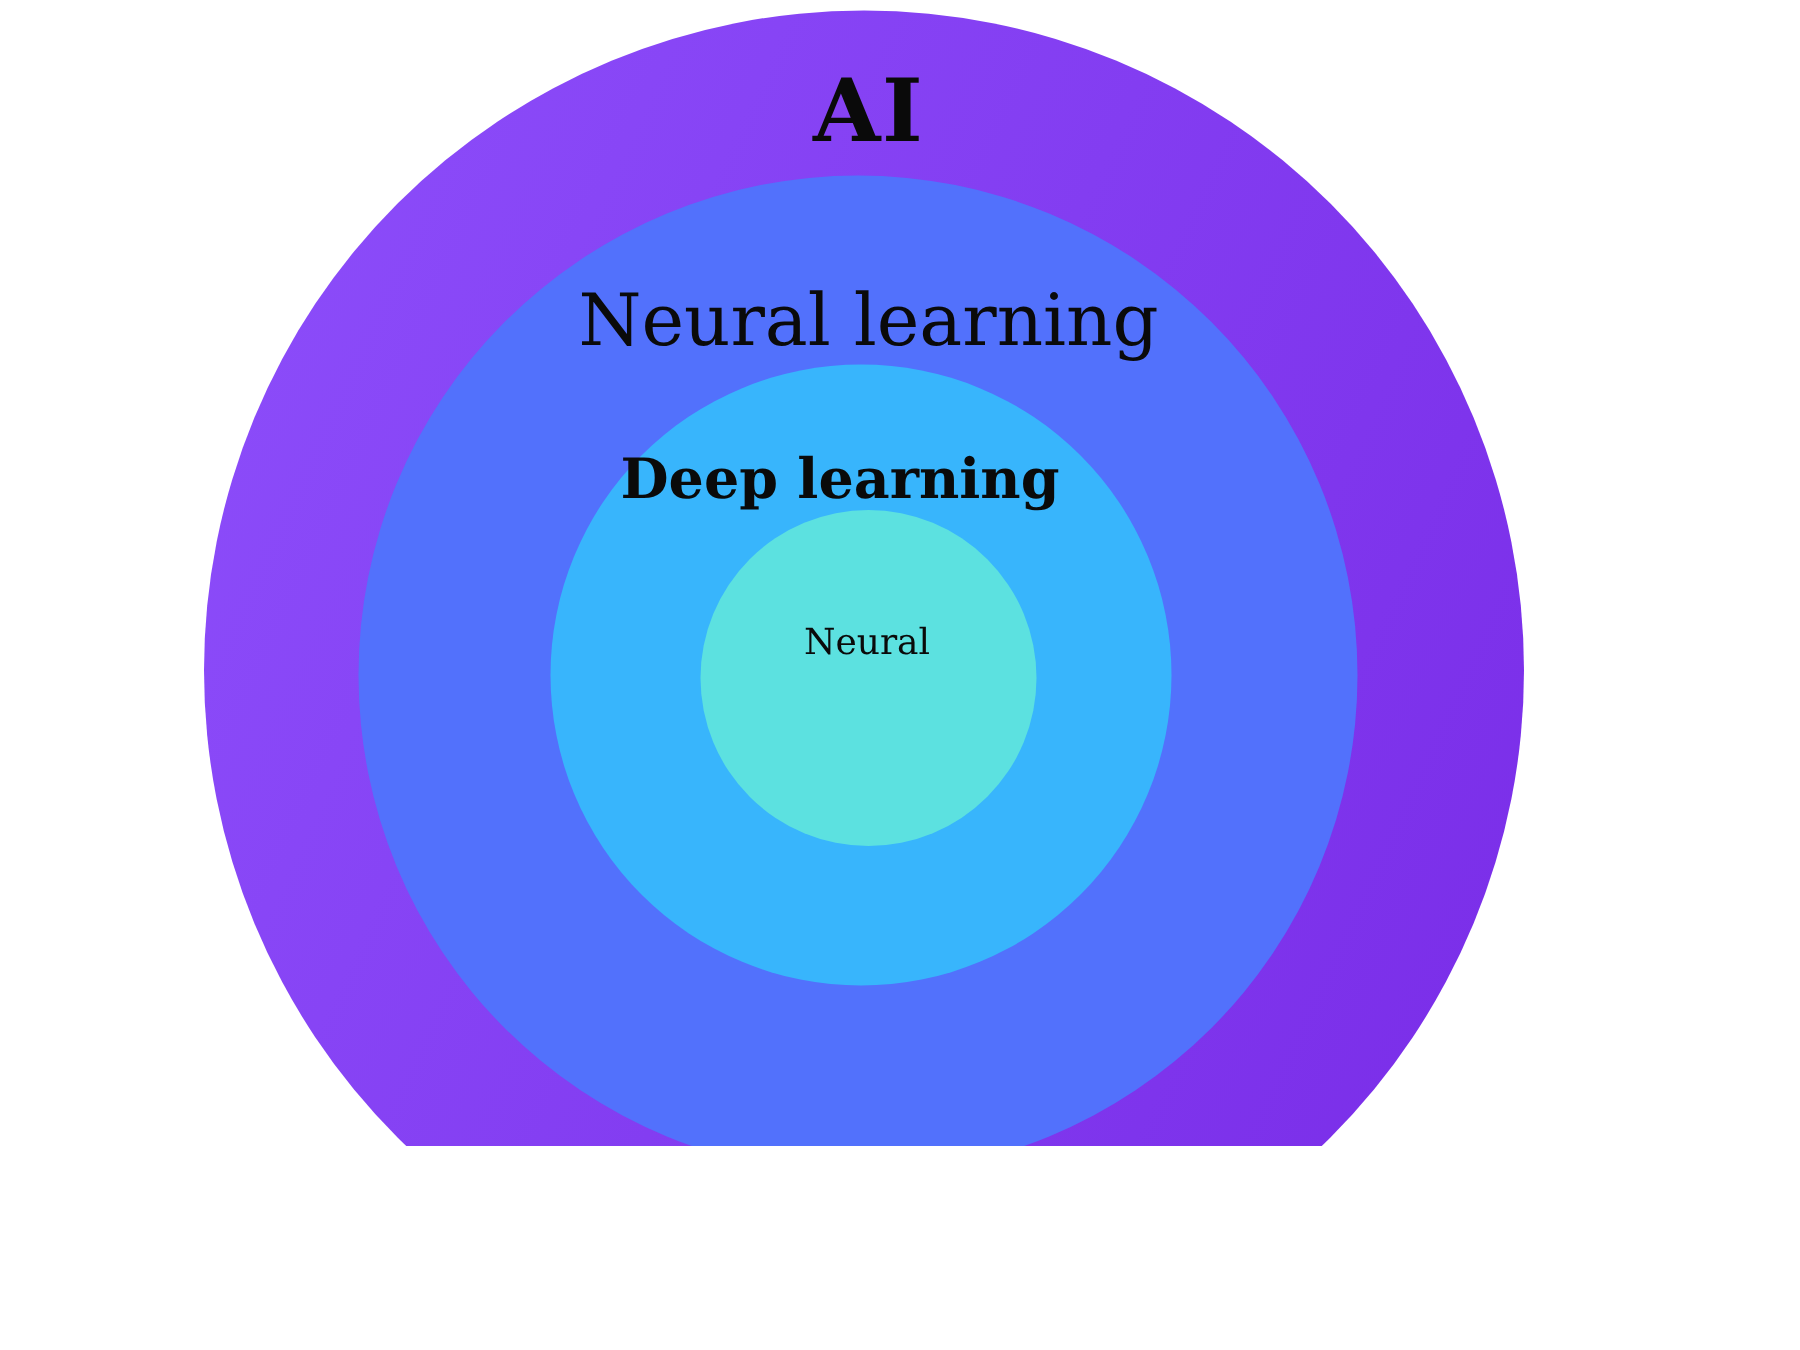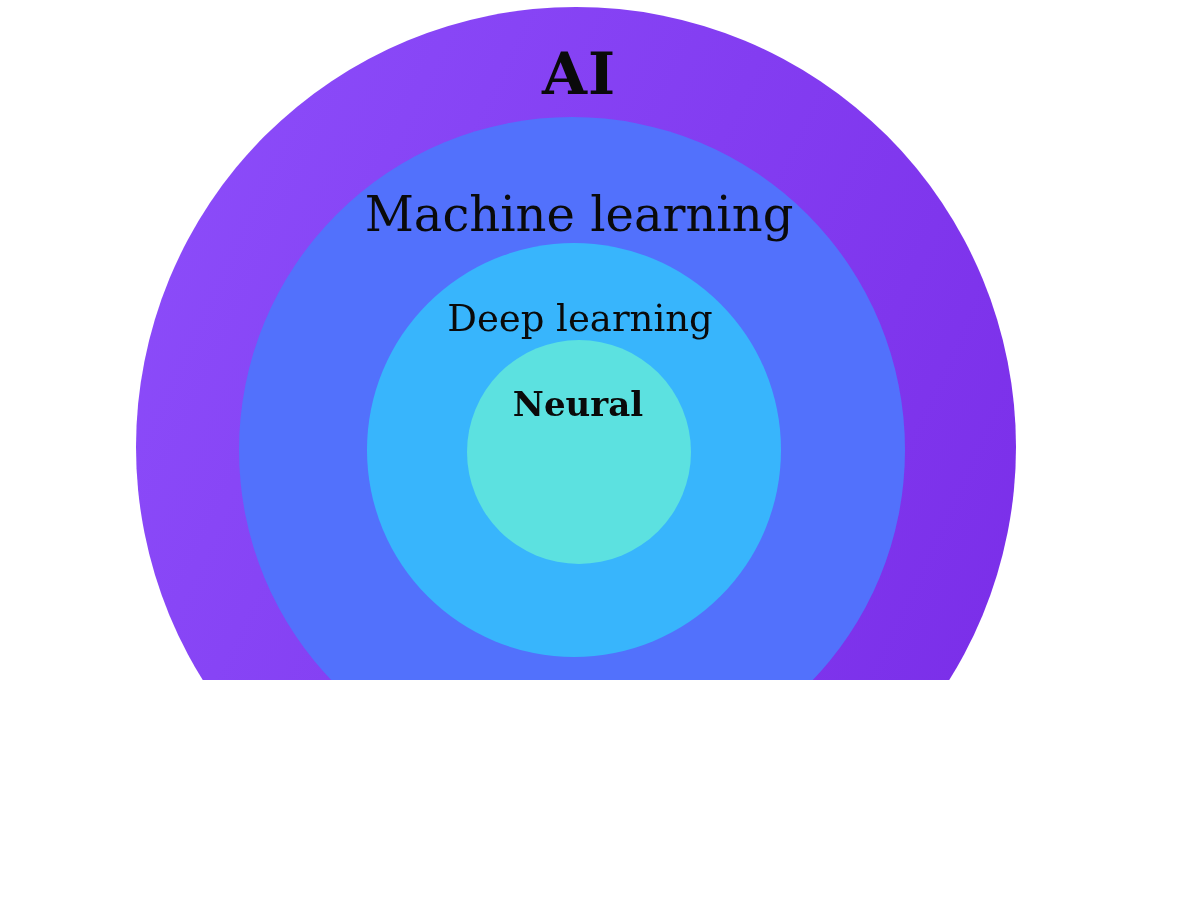--- a/index.html
+++ b/index.html
@@ -3,21 +3,21 @@
 <meta charset="utf-8">
 <style>
   html, body {
     margin: 0;
     padding: 0;
     background: #ffffff;
   }
   .canvas {
     position: relative;
     width: 1200px;
-    height: 680px;
+    height: 764px;
     background: var(--background, #ffffff);
     overflow: hidden;
     font-family: "DejaVu Serif", "Liberation Serif", serif;
   }
   .circle {
     position: absolute;
     border-radius: 50%;
   }
   .circle-ai {
     left: 136px;
@@ -63,30 +63,30 @@
     font-weight: 800;
     letter-spacing: 1px;
   }
   .label-ml {
     left: 579px;
     top: 186px;
     font-size: 48px;
     font-weight: 400;
   }
   .label-dl {
-    left: 580px;
+    left: 560px;
     top: 297px;
     font-size: 37px;
-    font-weight: 400;
+    font-weight: 700;
   }
   .label-nn {
     left: 578px;
-    top: 378px;
-    font-size: 34px;
-    font-weight: 700;
+    top: 402px;
+    font-size: 24px;
+    font-weight: 400;
     line-height: 52px;
   }
   .nn-line {
     display: block;
   }
 </style>
 </head>
 <body>
 
 <div class="canvas">
@@ -94,21 +94,21 @@
   <div class="circle circle-ai"></div>
 
   <div class="circle circle-ml"></div>
 
   <div class="circle circle-dl"></div>
 
   <div class="circle circle-nn"></div>
 
   <div class="label label-ai">AI</div>
 
-  <div class="label label-ml">Machine learning</div>
+  <div class="label label-ml">Neural learning</div>
 
   <div class="label label-dl">Deep learning</div>
 
   <div class="label label-nn">
     <span class="nn-line">Neural</span>
   </div>
 
 </div>
 
 </body></html>

